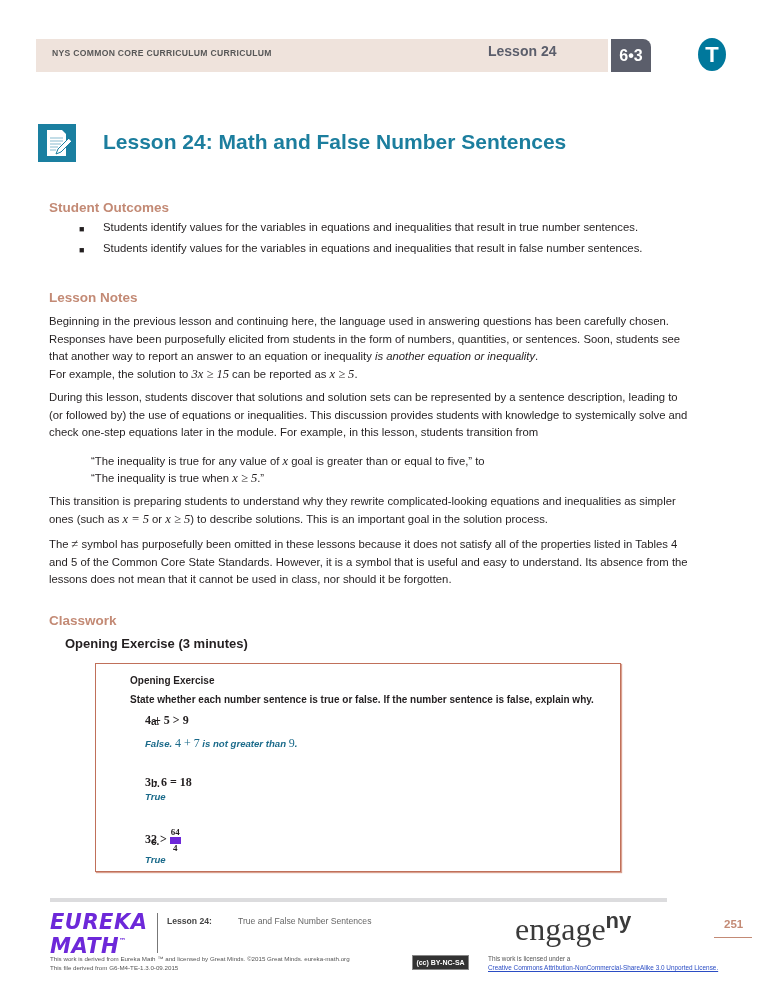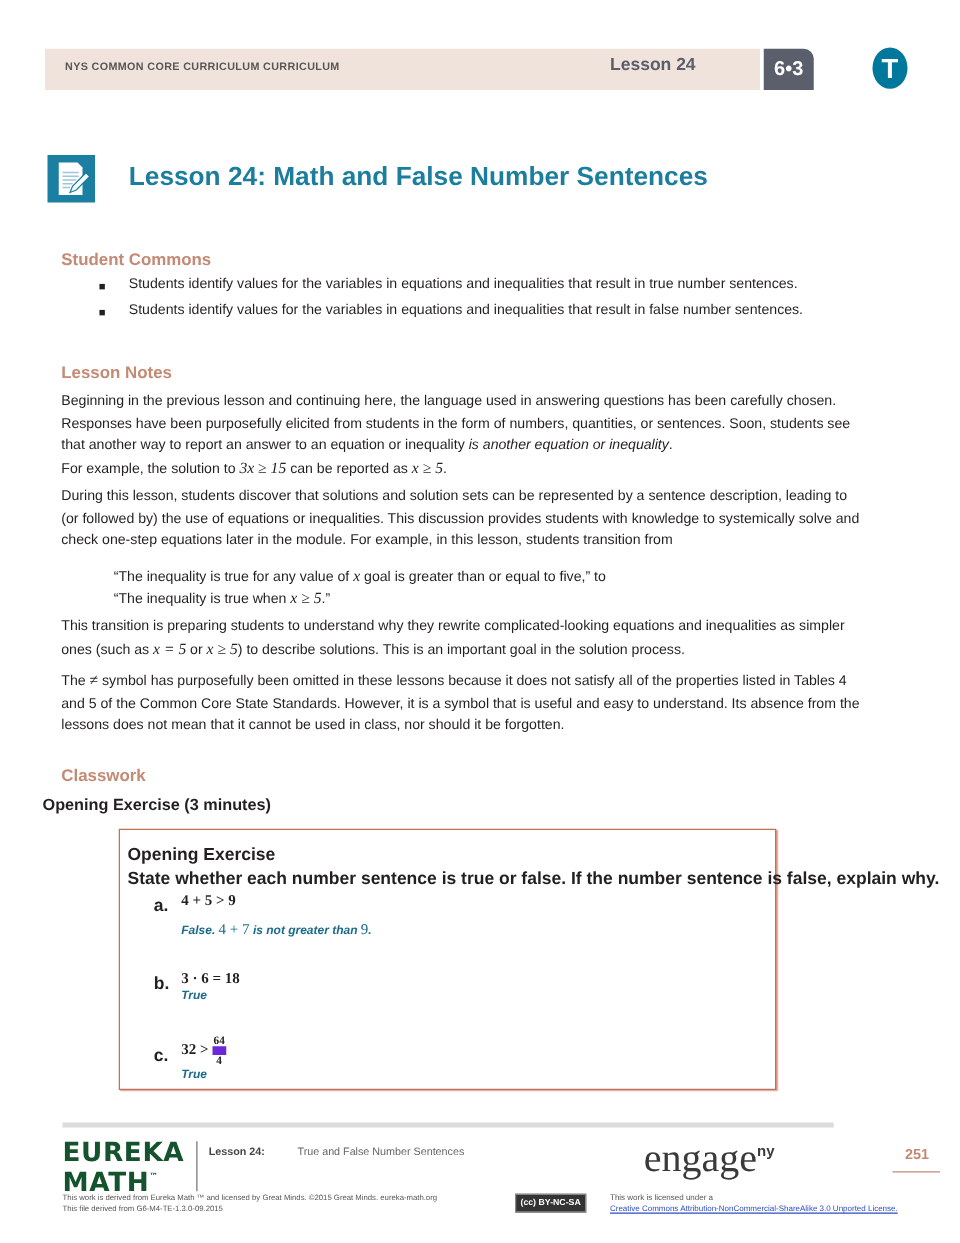--- a/index.html
+++ b/index.html
@@ -23,38 +23,38 @@
 
   .section-h { font-size:13.5px; font-weight:bold; color:#c38a75; }
   .body-txt { font-size:11.3px; line-height:17.5px; color:#231f20; }
   .bullet { font-size:9px; }
   i.m { font-family:Liberation Serif, serif; font-style:italic; font-size:12.5px; }
   span.m { font-family:"Liberation Serif", serif; font-size:12.5px; }
 
   
   .ex-box { left:95px; top:663px; width:524px; height:207px; border:1.5px solid #c0705a;
             box-shadow:1px 1px 1px #d9a090; }
-  .ex-h { font-size:14px; font-weight:bold; color:#231f20; }
+  .ex-h { font-size:10px; font-weight:bold; color:#231f20;margin-left:28px; }
   .ex-math { font-family:"Liberation Serif", serif; font-weight:bold; font-size:12px; }
   .ans { font-size:9.6px; font-weight:bold; font-style:italic; color:#1a6a8a; }
   .ans .m2 { font-family:"Liberation Serif", serif; font-style:normal; font-weight:normal; font-size:12px; }
   .frac { display:inline-flex; flex-direction:column; align-items:center; vertical-align:middle;
           font-family:"Liberation Serif", serif; font-weight:bold; font-size:9px; line-height:9px; }
   .frac .num { border-bottom:7px solid #6d28d9; padding:0 1px; }
 
   
   .foot-rule { left:50px; top:898px; width:617px; height:4px; background:#dcdcde; }
   .eureka { left:50px; top:913px; font-family:"DejaVu Sans", sans-serif; font-weight:bold;
-            font-size:21px; line-height:19px; color:#14532d; letter-spacing:0.5px; }
+            font-size:21px; line-height:19px; color:#6d28d9; letter-spacing:0.5px;font-style:italic; }
   .foot-vline { left:157px; top:913px; width:1px; height:40px; background:#777; }
   .foot-lesson { left:167px; top:916px; font-size:8.6px; font-weight:bold; color:#444; }
   .foot-title { left:238px; top:916px; font-size:8.6px; color:#666; }
   .foot-note { left:50px; top:955px; font-size:6.2px; line-height:8.5px; color:#555; }
   .engage { left:515px; top:908px; font-family:"Liberation Serif", serif; font-size:32px; color:#3a3a3a; }
-  .engage sup { font-family:"Liberation Sans", sans-serif; font-weight:bold; font-size:12px; vertical-align:12px; }
+  .engage sup { font-family:"Liberation Sans", sans-serif; font-weight:bold; font-size:22px; vertical-align:12px; }
   .pagenum { left:724px; top:918px; font-size:11.5px; font-weight:bold; color:#c38a75; }
   .page-rule { left:714px; top:937px; width:38px; height:1px; background:#c38a75; }
   .cc { left:412px; top:955px; width:55px; height:13px; background:#333; color:#fff;
         font-size:7px; font-weight:bold; display:flex; align-items:center; justify-content:center; border:1px solid #888; }
   .lic-txt { left:488px; top:954px; font-size:6.4px; line-height:9px; color:#555; }
   .lic-link { color:#2b4dc4; text-decoration:underline; }
 </style>
 </head>
 <body>
 
@@ -73,21 +73,21 @@
       <line x1="12" y1="20" x2="23" y2="20"></line>
         <line x1="12" y1="23" x2="20" y2="23"></line>
       <line x1="12" y1="26" x2="18" y2="26"></line>
     </g>
     <path d="M18 30 L20 25 L31 14 L34 17 L23 28 Z" fill="#fff" stroke="#1a7fa0" stroke-width="1"></path>
     <path d="M31 14 L34 17" stroke="#1a7fa0" stroke-width="1.5"></path>
   </svg>
 </div>
 <div class="abs title">Lesson 24:  Math and False Number Sentences</div>
 
-<div class="abs section-h" style="left:49px;top:200px;">Student Commons</div>
+<div class="abs section-h" style="left:49px;top:200px;">Student Outcomes</div>
 <div class="abs bullet" style="left:79px;top:224px;">■</div>
 <div class="abs body-txt" style="left:103px;top:219px;">Students identify values for the variables in equations and inequalities that result in true number sentences.</div>
 <div class="abs bullet" style="left:79px;top:245px;">■</div>
 <div class="abs body-txt" style="left:103px;top:240px;">Students identify values for the variables in equations and inequalities that result in false number sentences.</div>
 
 <div class="abs section-h" style="left:49px;top:290px;">Lesson Notes</div>
 <div class="abs body-txt" style="left:49px;top:313px;width:640px;">
   <span>Beginning in the previous lesson and continuing here, the language used in answering questions has been carefully chosen.  Responses have been purposefully elicited from students in the form of numbers, quantities, or sentences.  Soon, students see that another way to report an answer to an equation or inequality </span><i>is another equation or inequality</i><span>.</span><br>
   <span>For example, the solution to </span><i class="m">3x ≥ 15</i><span> can be reported as </span><i class="m">x ≥ 5</i><span>.</span>
 </div>
@@ -99,21 +99,21 @@
   <span>“The inequality is true when </span><i class="m">x ≥ 5</i><span>.”</span>
 </div>
 <div class="abs body-txt" style="left:49px;top:493px;width:640px;">
   <span>This transition is preparing students to understand why they rewrite complicated-looking equations and inequalities as simpler ones (such as </span><i class="m">x = 5</i><span> or </span><i class="m">x ≥ 5</i><span>) to describe solutions.  This is an important goal in the solution process.</span>
 </div>
 <div class="abs body-txt" style="left:49px;top:536px;width:640px;">
   <span>The </span><span class="m">≠</span><span> symbol has purposefully been omitted in these lessons because it does not satisfy all of the properties listed in Tables 4 and 5 of the Common Core State Standards.  However, it is a symbol that is useful and easy to understand.  Its absence from the lessons does not mean that it cannot be used in class, nor should it be forgotten.</span>
 </div>
 
 <div class="abs section-h" style="left:49px;top:613px;">Classwork</div>
-<div class="abs" style="left:34px;top:636px;font-size:13px;font-weight:bold;">Opening Exercise  (3 minutes)</div>
+<div class="abs" style="left:65px;top:636px;font-size:13px;font-weight:bold;">Opening Exercise  (3 minutes)</div>
 
 <div class="abs ex-box"></div>
 <div class="abs ex-h" style="left:102px;top:675px;">Opening Exercise</div>
 <div class="abs ex-h" style="left:102px;top:694px;">State whether each number sentence is true or false.  If the number sentence is false, explain why.</div>
 
 <div class="abs ex-h" style="left:123px;top:716px;">a.</div>
 <div class="abs ex-math" style="left:145px;top:713px;">4 + 5 &gt; 9</div>
 <div class="abs ans" style="left:145px;top:736px;">
   <span>False.  </span><span class="m2">4 + 7</span><span> is not greater than </span><span class="m2">9</span><span>.</span>
 </div>

